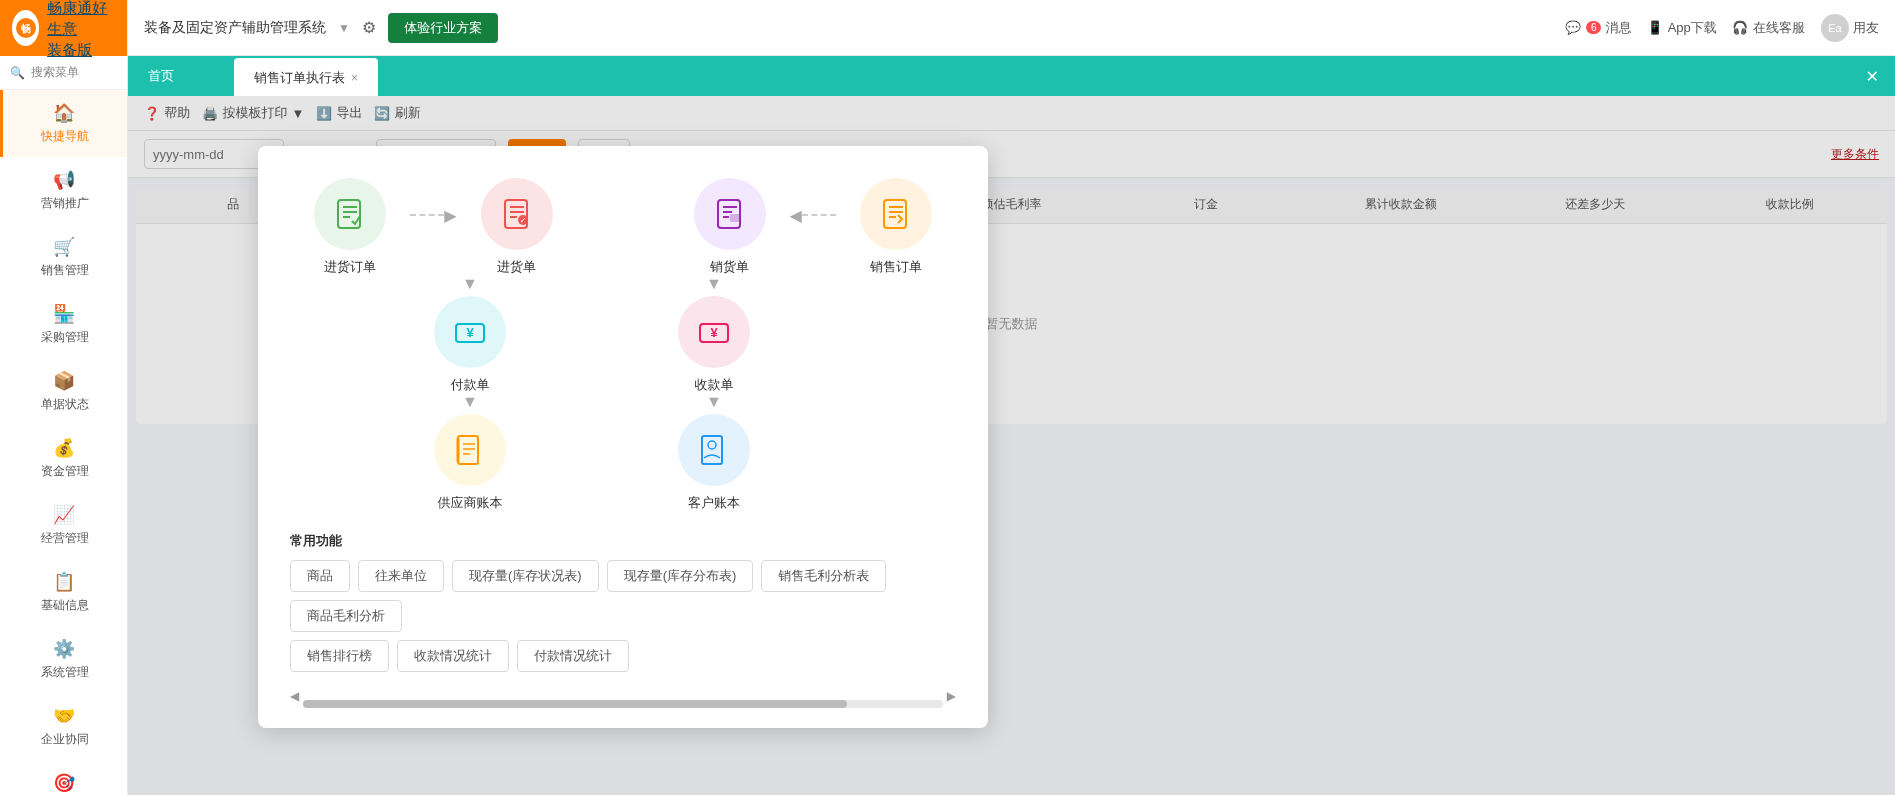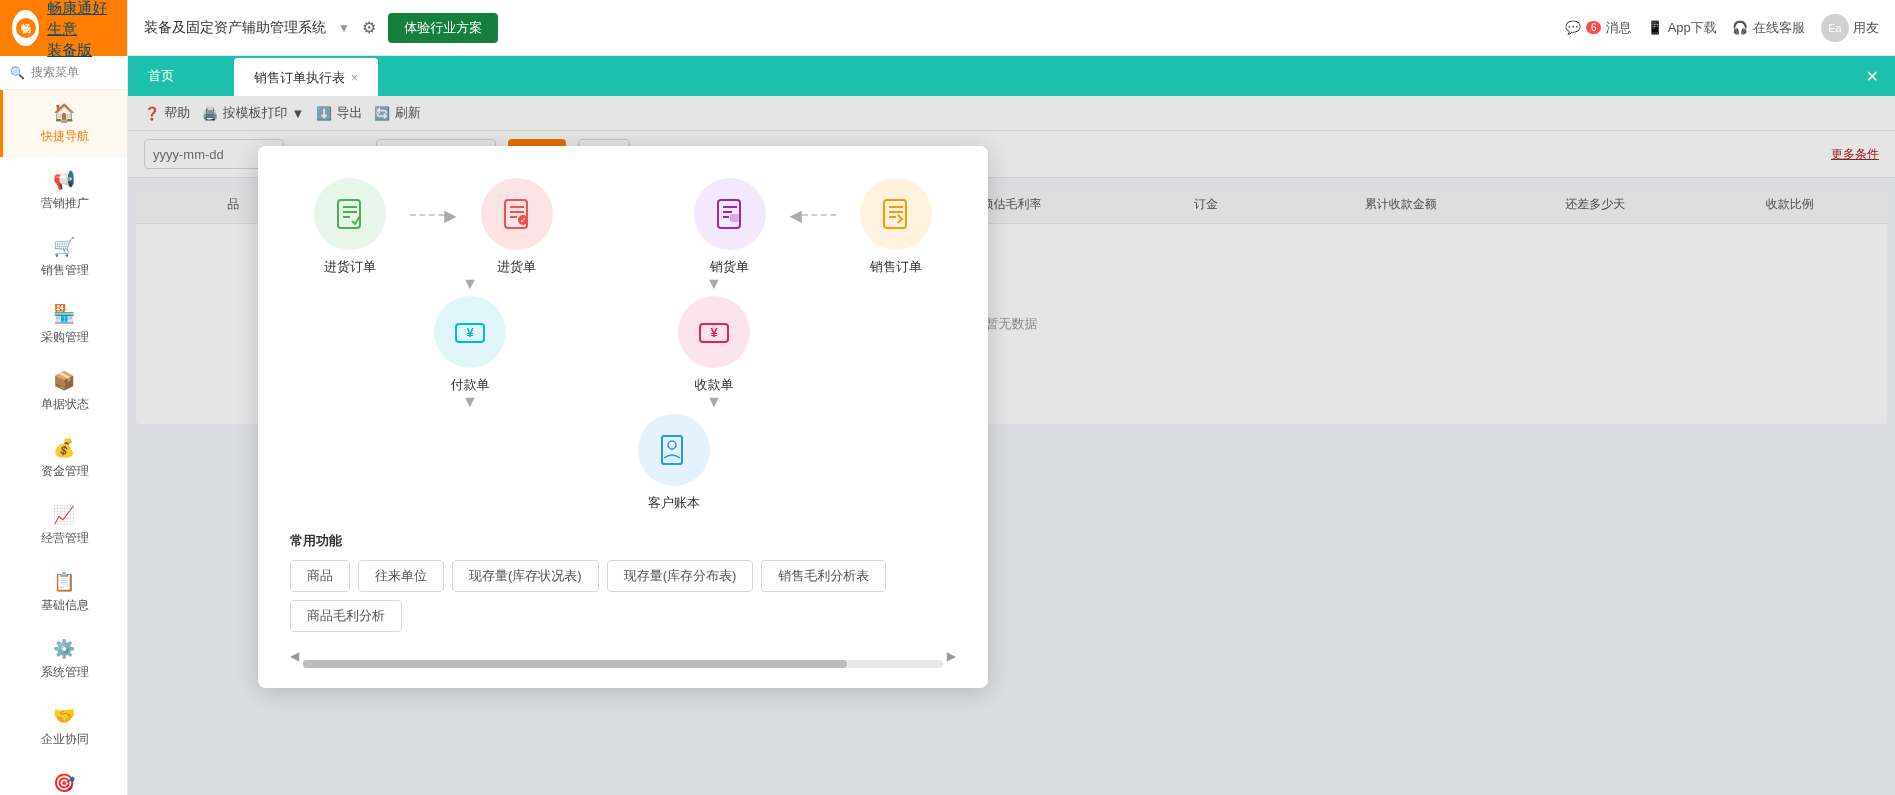--- a/index.html
+++ b/index.html
@@ -384,20 +384,32 @@
             <div style="width:120px; display:flex; justify-content:center;">
               <span style="color:#aaa;font-size:16px; line-height:1;">▼</span>
             </div>
             <div style="width:120px;"></div>
             <div style="flex:1;"></div>
           </div>
 
           <div style="display:flex; align-items:center; margin-top:4px;">
             <div style="width:120px;"></div>
 
+            <div class="workflow-node">
+              <div class="workflow-circle node-orange2">
+                <svg width="40" height="40" viewBox="0 0 40 40">
+                  <rect x="8" y="6" width="20" height="28" rx="2" fill="none" stroke="#ff9800" stroke-width="2"></rect>
+                  <rect x="6" y="8" width="4" height="24" rx="1" fill="#ff9800" opacity="0.5"></rect>
+                  <line x1="13" y1="14" x2="25" y2="14" stroke="#ff9800" stroke-width="1.5"></line>
+                  <line x1="13" y1="19" x2="25" y2="19" stroke="#ff9800" stroke-width="1.5"></line>
+                  <line x1="13" y1="24" x2="20" y2="24" stroke="#ff9800" stroke-width="1.5"></line>
+                </svg>
+              </div>
+              <span class="workflow-label">供应商账本</span>
+            </div>
             <div style="flex:2;"></div>
 
             <div class="workflow-node">
               <div class="workflow-circle node-blue">
                 <svg width="40" height="40" viewBox="0 0 40 40">
                   <rect x="8" y="6" width="20" height="28" rx="2" fill="none" stroke="#2196f3" stroke-width="2"></rect>
                   <circle cx="18" cy="15" r="4" fill="none" stroke="#2196f3" stroke-width="1.5"></circle>
                   <path d="M10 28 Q18 22 26 28" fill="none" stroke="#2196f3" stroke-width="1.5"></path>
                 </svg>
               </div>
@@ -411,20 +423,25 @@
         <div class="common-funcs">
           <div class="common-funcs-title">常用功能</div>
           <div class="func-buttons">
             <button class="func-btn">商品</button>
             <button class="func-btn">往来单位</button>
             <button class="func-btn">现存量(库存状况表)</button>
             <button class="func-btn">现存量(库存分布表)</button>
             <button class="func-btn">销售毛利分析表</button>
             <button class="func-btn">商品毛利分析</button>
           </div>
+          <div class="func-buttons" style="margin-top:8px;">
+            <button class="func-btn">销售排行榜</button>
+            <button class="func-btn">收款情况统计</button>
+            <button class="func-btn">付款情况统计</button>
+          </div>
         </div>
 
         <div style="margin-top:12px; display:flex; align-items:center; gap:4px;">
           <span class="popup-scroll-arrow">◀</span>
           <div class="popup-scrollbar" style="flex:1;">
             <div class="popup-scrollbar-thumb"></div>
           </div>
           <span class="popup-scroll-arrow">▶</span>
         </div>
 

